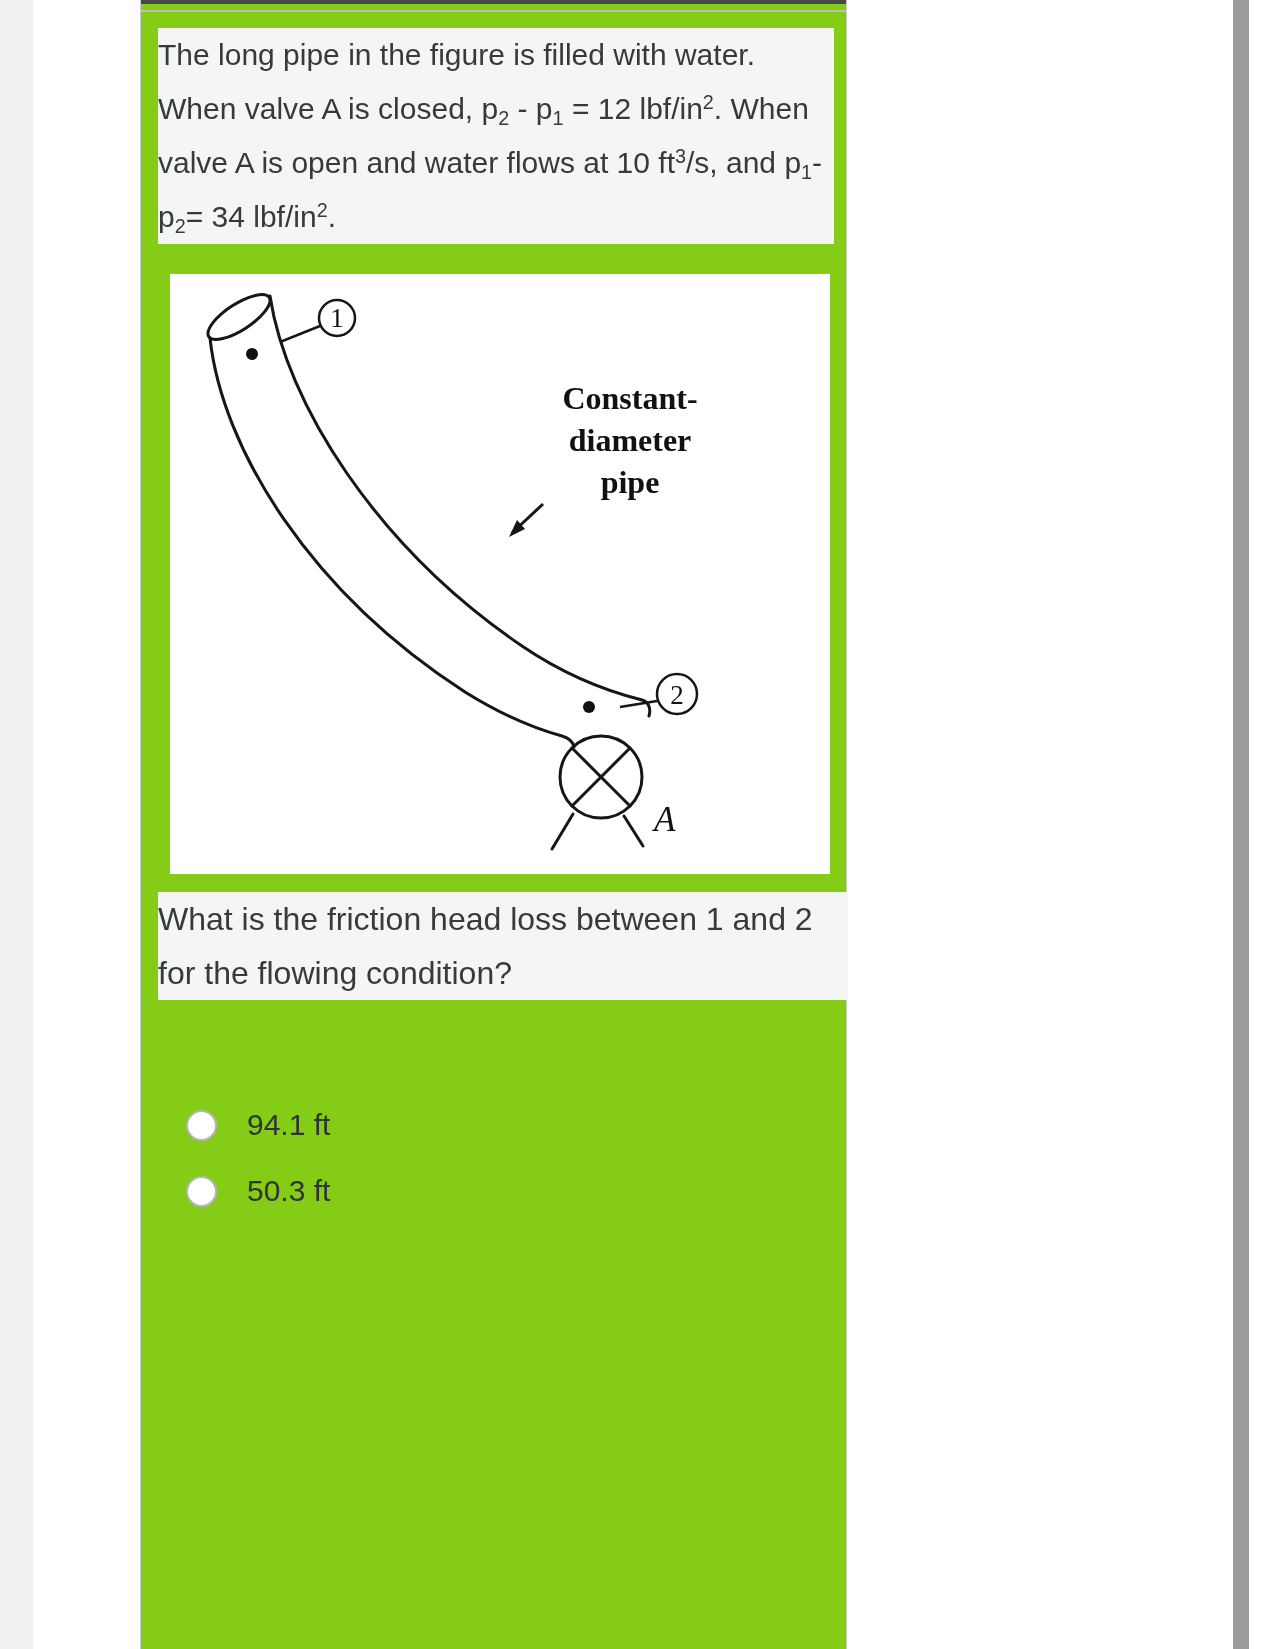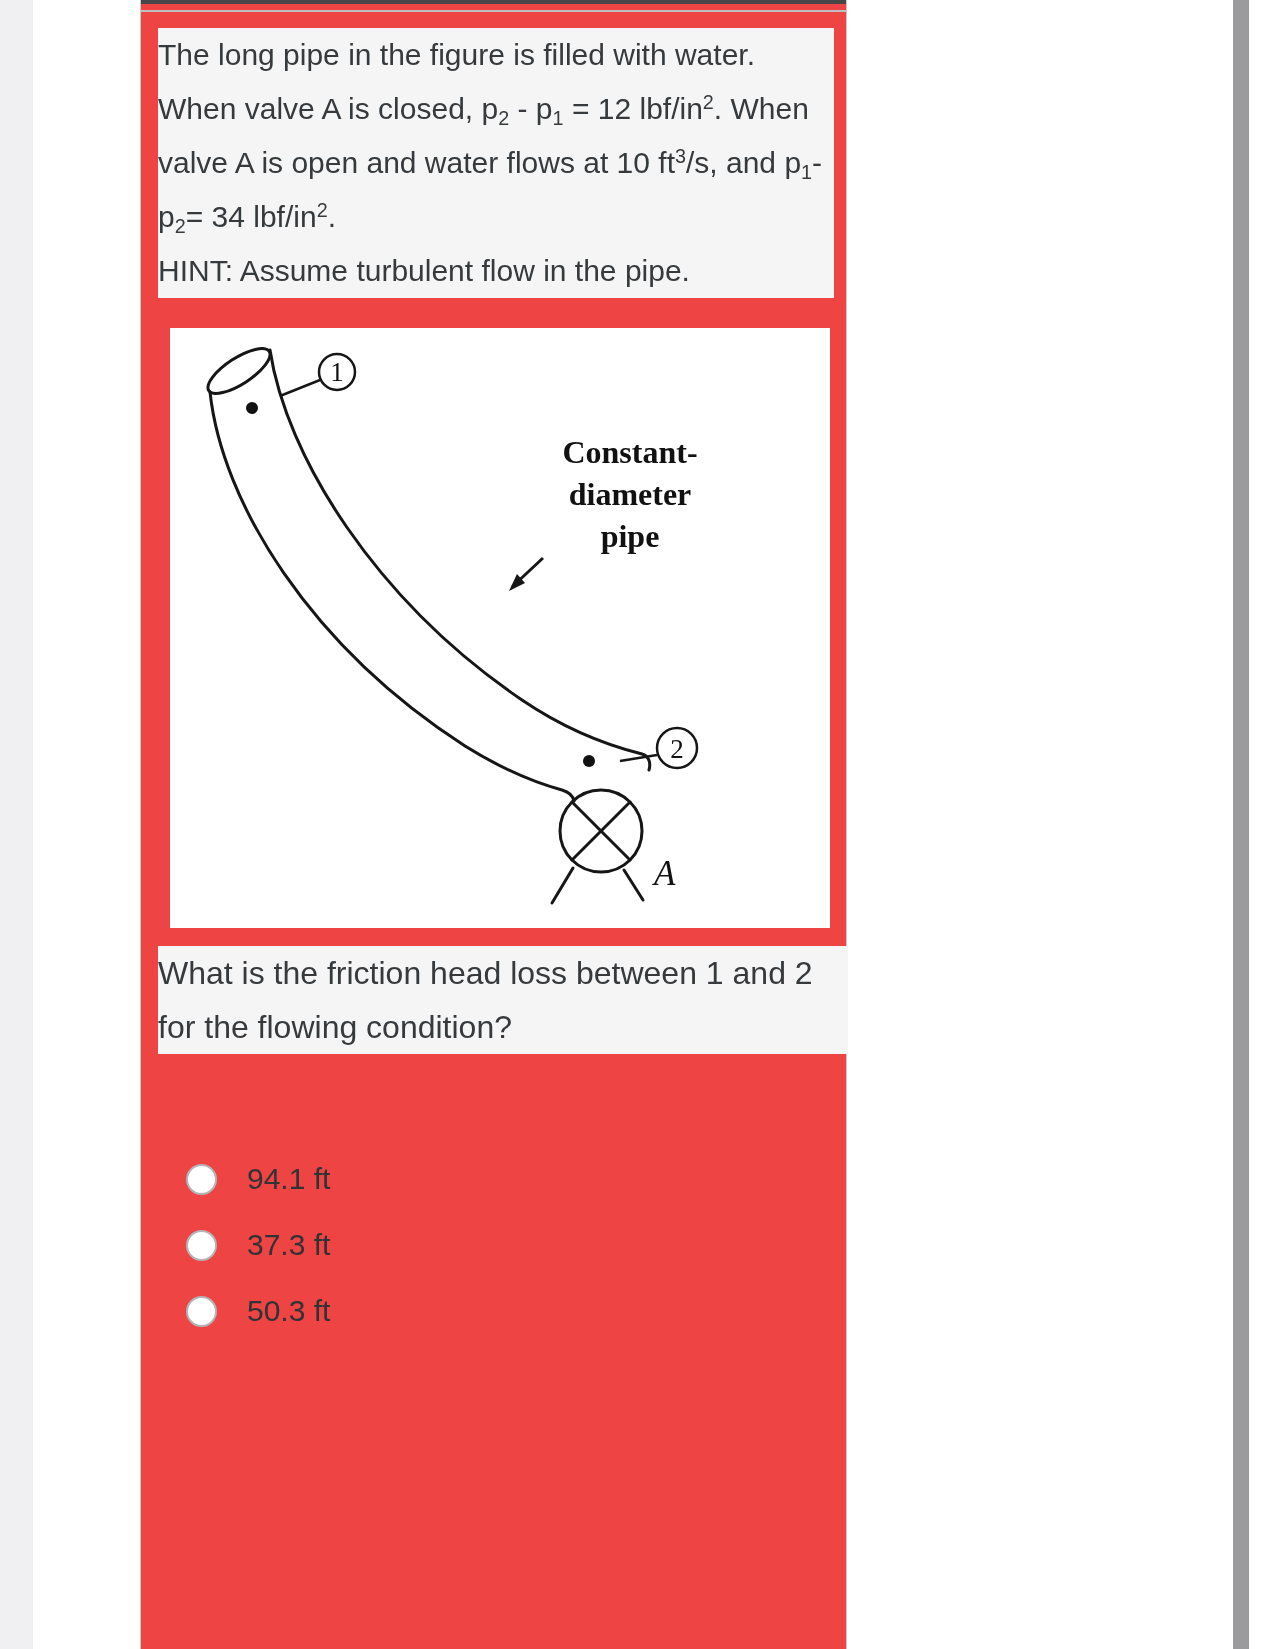--- a/index.html
+++ b/index.html
@@ -4,21 +4,21 @@
 <style>
   html,body{margin:0;padding:0;}
   body{
     width:1284px;height:1649px;position:relative;background:#ffffff;
     font-family:"Liberation Sans","DejaVu Sans",sans-serif;
     overflow:hidden;color:#333638;
   }
   .left-gutter{position:absolute;left:0;top:0;width:33px;height:1649px;background:#f0f0f2;}
   .question-card{
     position:absolute;left:140px;top:0;width:707px;height:1649px;
-    box-sizing:border-box;background:#ef4444;
+    box-sizing:border-box;background:#84cc16;
     border-left:1px solid #cbcbcb;border-right:1px solid #cbcbcb;
   }
   .top-divider-thick{position:absolute;left:0;top:0;width:100%;height:4px;background:#474747;}
   .top-divider-thin{position:absolute;left:0;top:10px;width:100%;height:2px;background:#bfbfbf;}
   .card-inner{padding:28px 0 0 17px;}
   .question-stem{
     width:676px;background:#f5f5f6;
     font-size:30px;line-height:54px;color:#363a3c;
   }
   .question-stem p{margin:0;}
@@ -48,21 +48,20 @@
 <div class="left-gutter"></div>
 
 <div class="question-card">
   <div class="top-divider-thick"></div>
   <div class="top-divider-thin"></div>
 
   <div class="card-inner">
 
     <div class="question-stem">
         <p><span>The long pipe in the figure is filled with water. When valve A is closed, p</span><sub>2</sub><span> - p</span><sub>1</sub><span> = 12 lbf/in</span><sup>2</sup><span>. When valve A is open and water flows at 10 ft</span><sup>3</sup><span>/s, and p</span><sub>1</sub><span>-p</span><sub>2</sub><span>= 34 lbf/in</span><sup>2</sup><span>.</span></p>
-        <p><span>HINT: Assume turbulent flow in the pipe.</span></p>
       </div>
 
     <div class="figure-wrap">
       <svg viewBox="0 0 660 600" width="660" height="600">
         <g fill="none" stroke="#161616" stroke-width="3" stroke-linecap="round">
 
           <path d="M 40 64 C 52 175, 140 318, 295 418 C 332 441, 366 455, 392 462 C 399 464, 403 468, 404 473"></path>
 
           <path d="M 100 22 C 116 128, 205 272, 352 372 C 402 406, 448 420, 472 426 C 479 428, 481 435, 479 442"></path>
 
@@ -107,24 +106,20 @@
 
     <div class="question-prompt">What is the friction head loss between 1 and 2 for the flowing condition?</div>
 
     <div class="answers">
       <div class="answer-option">
         <div class="radio-button"></div>
         <div class="option-label">94.1 ft</div>
       </div>
       <div class="answer-option">
         <div class="radio-button"></div>
-        <div class="option-label">37.3 ft</div>
-      </div>
-      <div class="answer-option">
-        <div class="radio-button"></div>
         <div class="option-label">50.3 ft</div>
       </div>
     </div>
 
   </div>
 </div>
 
 <div class="scrollbar-thumb"></div>
 
 </body></html>

